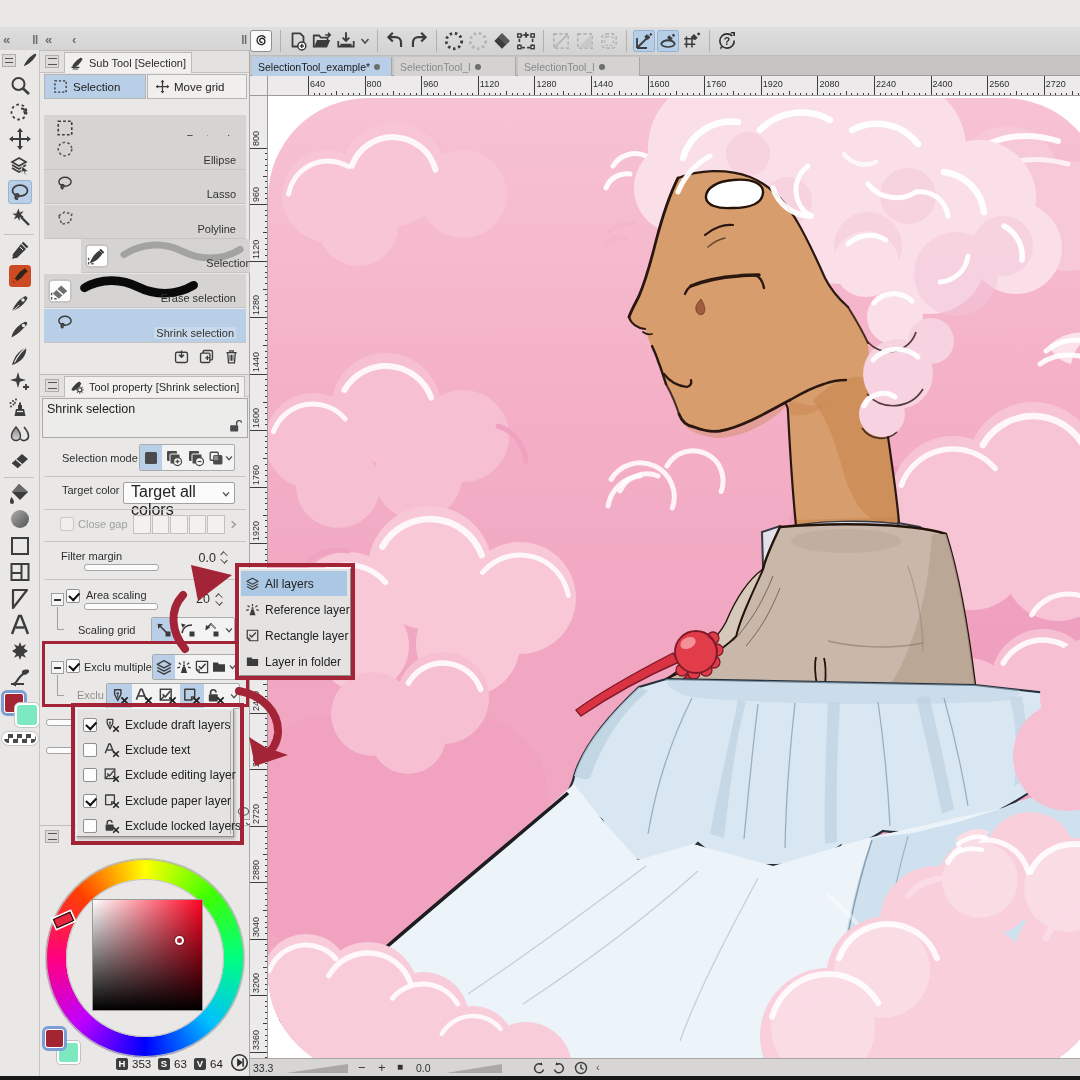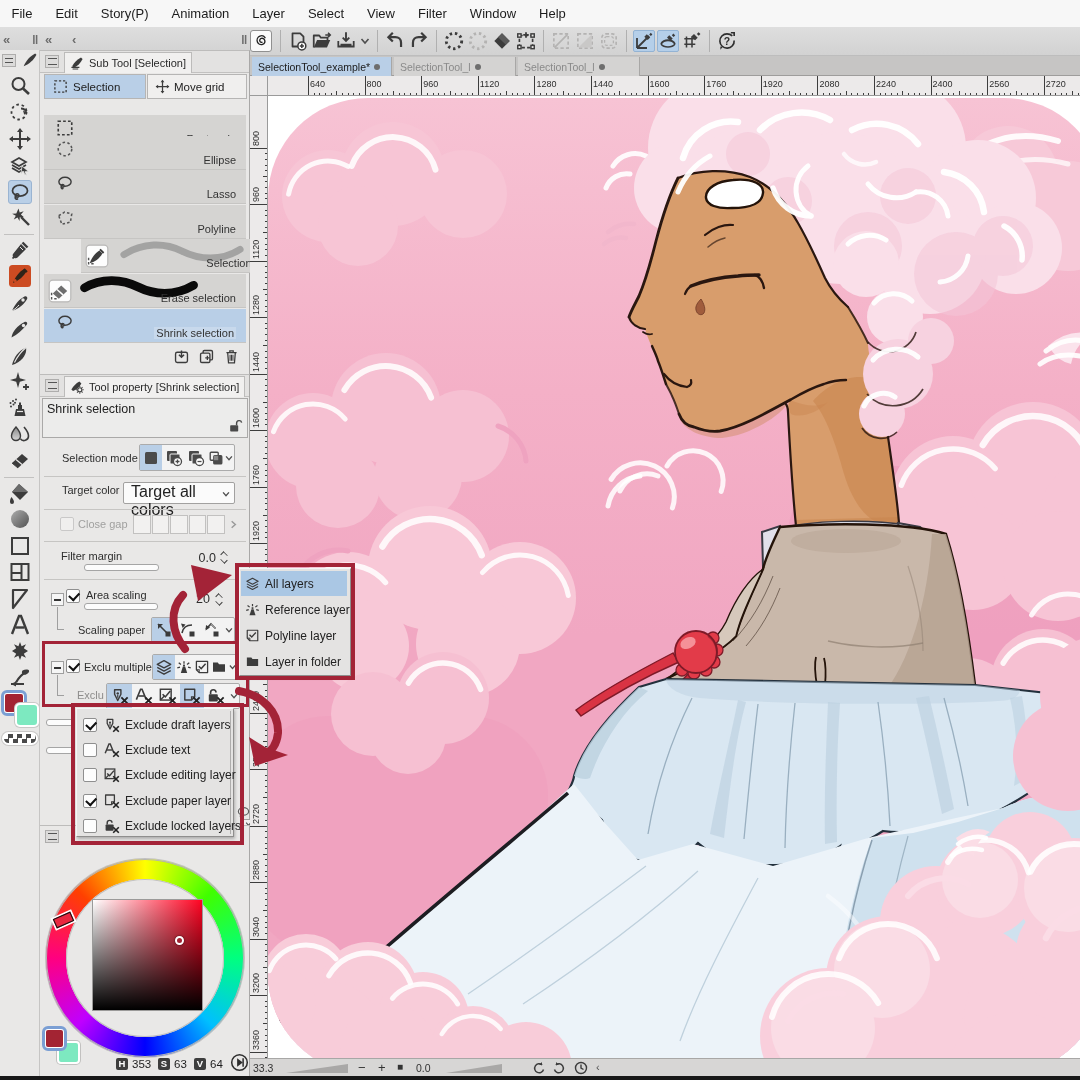--- a/index.html
+++ b/index.html
@@ -93,32 +93,20 @@
 #canvas-viewport{position:absolute;left:268px;top:96px;width:812px;height:962px;background:#ffffff;overflow:hidden;}
 #canvas-bottombar{position:absolute;left:250px;top:1058px;width:830px;height:18px;background:#d7d6d5;border-top:1px solid #a8a7a6;
   font-size:10.5px;color:#333;}
 #status-strip{position:absolute;left:0;top:1076px;width:1080px;height:4px;background:#181818;}
 .wedge{position:absolute;background:#a9a8a7;clip-path:polygon(0 100%,100% 0,100% 100%);}
 </style>
 </head>
 <body>
 
 <div id="app">
-  <div id="menubar">
-      <span class="menu-item">File</span>
-      <span class="menu-item">Edit</span>
-      <span class="menu-item">Story(P)</span>
-      <span class="menu-item">Animation</span>
-      <span class="menu-item">Layer</span>
-      <span class="menu-item">Select</span>
-      <span class="menu-item">View</span>
-      <span class="menu-item">Filter</span>
-      <span class="menu-item">Window</span>
-      <span class="menu-item">Help</span>
-    </div>
   <div id="toolbar">
     <span class="dockctl" style="left:3px;">«</span>
     <span class="dockctl" style="left:32px;">‖</span>
     <span class="dockctl" style="left:45px;">«</span>
     <span class="dockctl" style="left:72px;">‹</span>
     <span class="dockctl" style="left:241px;">‖</span>
     <div id="tb-icons">
         <span id="logo-box">
           <span class="icon" style="width:18px;height:18px;">
             <svg viewBox="0 0 20 20" width="100%" height="100%" fill="none" stroke="none">
@@ -687,21 +675,21 @@
       <span class="checkbox checked" style="left:26px;top:214px;"></span>
       <span class="tp-label" style="left:46px;top:214px;">Area scaling</span>
       <div class="slider-groove" style="left:44px;top:228px;width:74px;"></div>
       <span class="tp-label" style="left:140px;top:217px;width:30px;text-align:right;font-size:12.5px;">20</span>
       <span class="spinner" style="left:172px;top:216px;">
         <span class="spin-up"></span>
         <span class="spin-dn"></span>
       </span>
       <div class="treeline" style="left:17px;top:232px;width:1px;height:22px;"></div>
       <div class="treeline" style="left:17px;top:254px;width:7px;height:1px;"></div>
-      <span class="tp-label" style="left:38px;top:249px;">Scaling paper</span>
+      <span class="tp-label" style="left:38px;top:249px;">Scaling grid</span>
       <div class="btngroup" style="left:111px;top:242px;width:84px;height:25px;">
         <span class="bg-cell on" style="width:25px;">
           <span class="icon" style="width:18px;height:18px;">
             <svg viewBox="0 0 18 18" width="100%" height="100%" fill="none" stroke="none">
               <path d="M3 3l9 9" stroke="#3a3a3a" stroke-width="1.6"></path>
               <path d="M3 3h5L3 8z" fill="#3a3a3a"></path>
               <rect x="10.5" y="10.5" width="5" height="5" fill="#3a3a3a"></rect>
             </svg>
           </span>
         </span>
@@ -1631,21 +1619,21 @@
         <span>Reference layer</span>
         </div>
         <div class="pop-item" style="top:54px;width:106px;height:25px;">
         <span class="icon" style="width:15px;height:15px;margin:0 5px 0 4px;flex:none;">
             <svg viewBox="0 0 20 20" width="100%" height="100%" fill="none" stroke="none">
               <path d="M3 3h14v14H6.5L3 13.5z" stroke="#3c3c3c" stroke-width="1.6" stroke-linejoin="round"></path>
               <path d="M3 13.5h3.5V17" stroke="#3c3c3c" stroke-width="1.3"></path>
               <path d="M6 9l3 3 5.5-6" stroke="#3c3c3c" stroke-width="1.8" fill="none"></path>
             </svg>
           </span>
-        <span>Polyline layer</span>
+        <span>Rectangle layer</span>
         </div>
         <div class="pop-item" style="top:80px;width:106px;height:25px;">
         <span class="icon" style="width:15px;height:15px;margin:0 5px 0 4px;flex:none;">
             <svg viewBox="0 0 20 20" width="100%" height="100%" fill="none" stroke="none">
               <path d="M2.5 4.5h6l1.5 2h7.5V16h-15z" fill="#3c3c3c"></path>
             </svg>
           </span>
         <span>Layer in folder</span>
         </div>
       </div>

